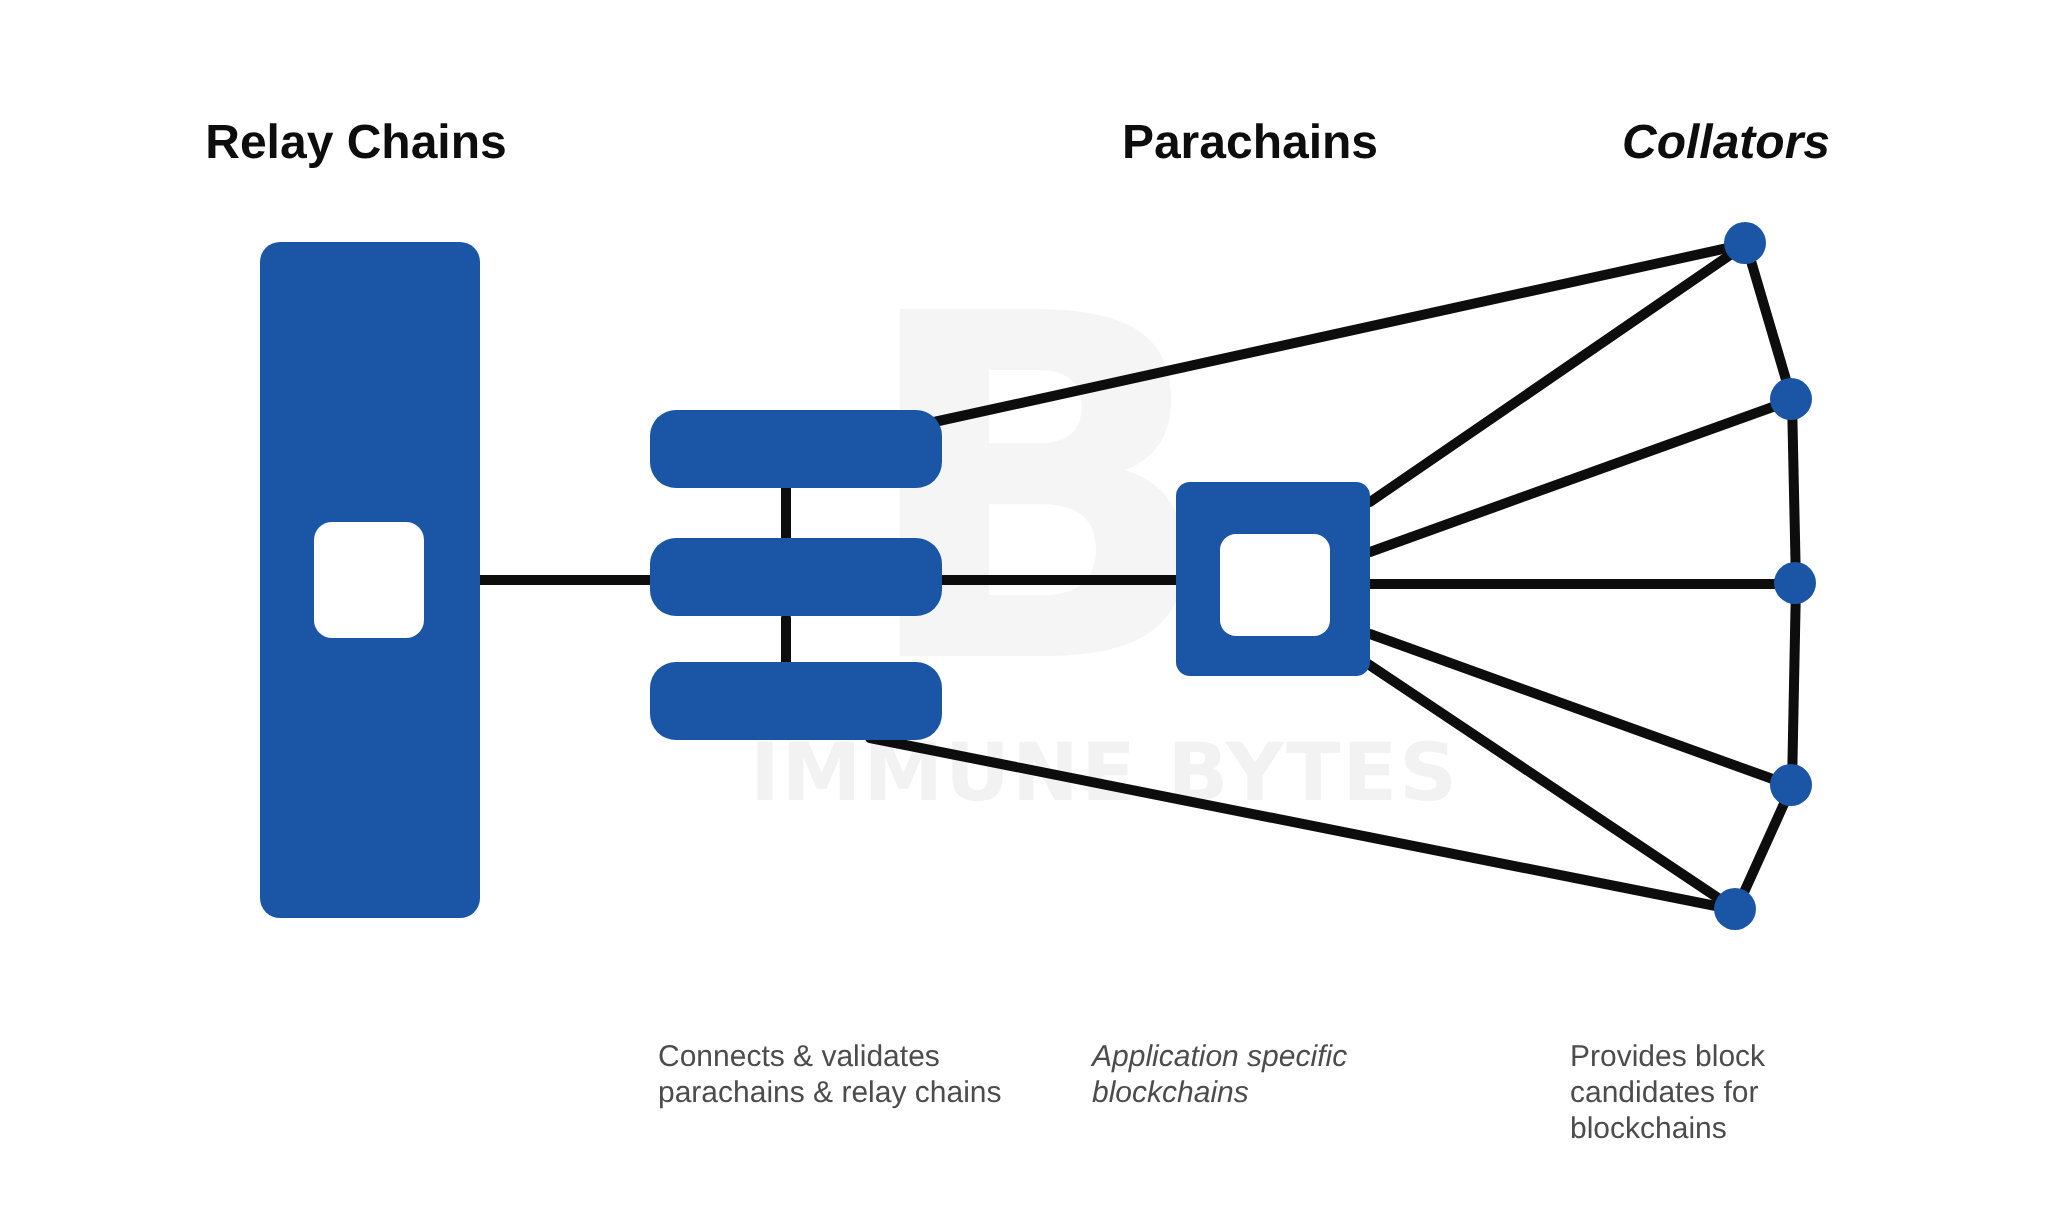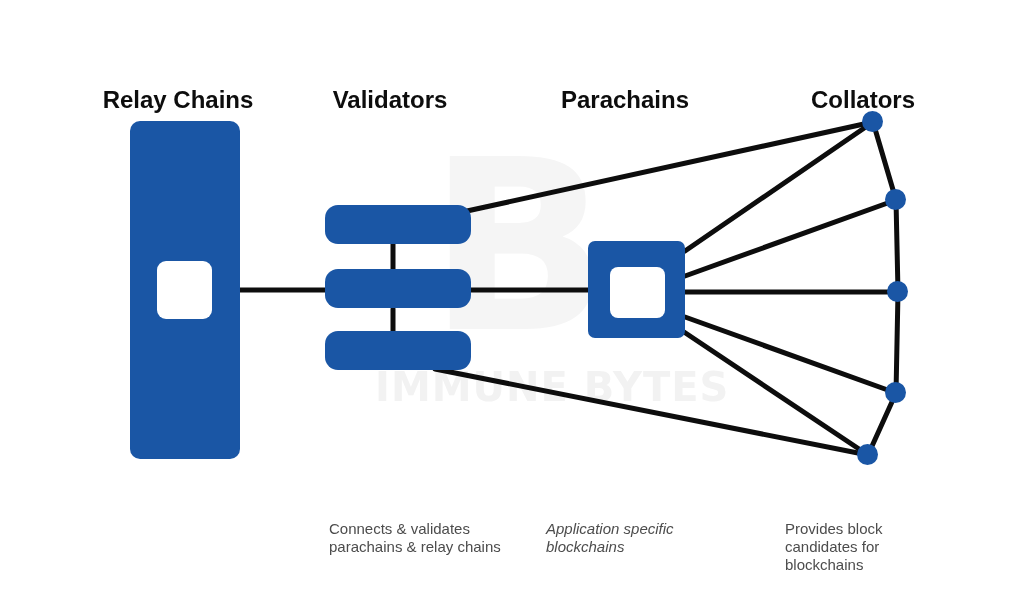--- a/index.html
+++ b/index.html
@@ -17,26 +17,26 @@
   .wm-text{
     position:absolute;left:375px;top:364px;width:320px;
     font-family:"DejaVu Sans", sans-serif;
     font-size:40px;font-weight:800;letter-spacing:1px;
     color:#f2f2f2;white-space:nowrap;user-select:none;
   }
   
   .col-title{
     position:absolute;top:58px;height:30px;
     font-size:24px;font-weight:700;color:#0d0d0d;
-    text-align:center;white-space:nowrap;margin-top:28px;
+    text-align:center;white-space:nowrap;
   }
   #title-relay{left:97px;width:162px;}
   #title-validators{left:323px;width:134px;}
   #title-parachains{left:552px;width:146px;}
-  #title-collators{left:805px;width:116px;}
+  #title-collators{left:805px;width:116px;font-style:italic;}
   
   .caption{
     position:absolute;top:520px;
     font-size:15px;font-weight:500;color:#4c4c4c;line-height:18px;
   }
   #cap-relay{left:98px;width:175px;}
   #cap-validators{left:329px;width:205px;}
   #cap-parachains{left:546px;width:175px;font-style:italic;}
   #cap-collators{left:785px;width:125px;}
   
@@ -102,21 +102,20 @@
     <line x1="873" y1="122" x2="896" y2="200"></line>
     <line x1="896" y1="200" x2="898" y2="292"></line>
     <line x1="898" y1="292" x2="896" y2="393"></line>
     <line x1="896" y1="393" x2="868" y2="455"></line>
 
     <line x1="393" y1="243" x2="393" y2="270"></line>
     <line x1="393" y1="309" x2="393" y2="332"></line>
   </svg>
 
   <div id="title-relay" class="col-title">Relay Chains</div>
-  <div id="title-validators" class="col-title">Validators</div>
   <div id="title-parachains" class="col-title">Parachains</div>
   <div id="title-collators" class="col-title">Collators</div>
 
   <div class="relay-node blue">
     <div class="relay-inner"></div>
   </div>
 
   <div id="vbar-1" class="validator-bar blue"></div>
   <div id="vbar-2" class="validator-bar blue"></div>
   <div id="vbar-3" class="validator-bar blue"></div>

